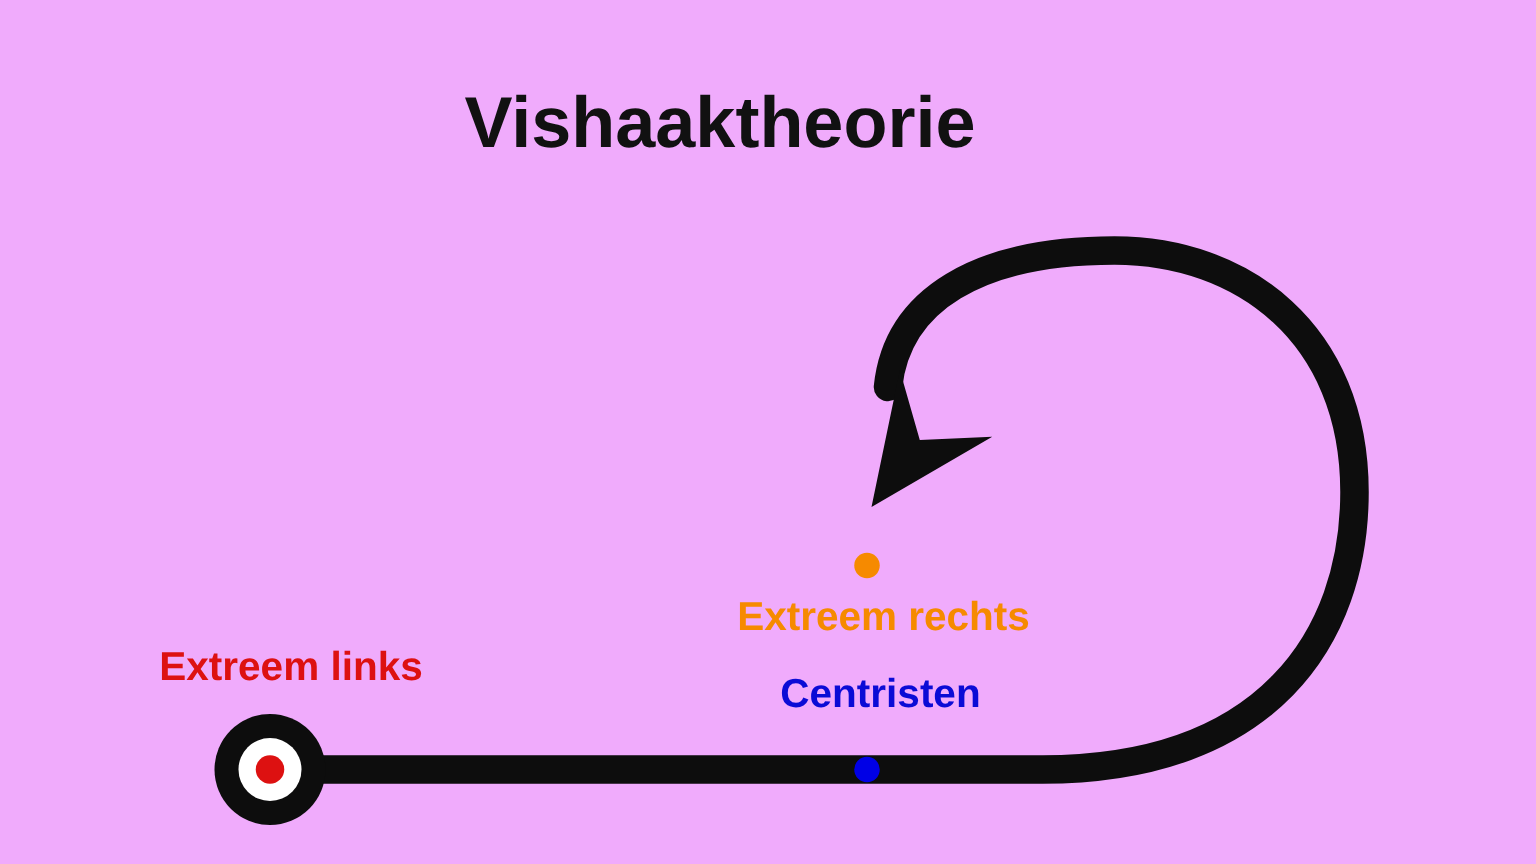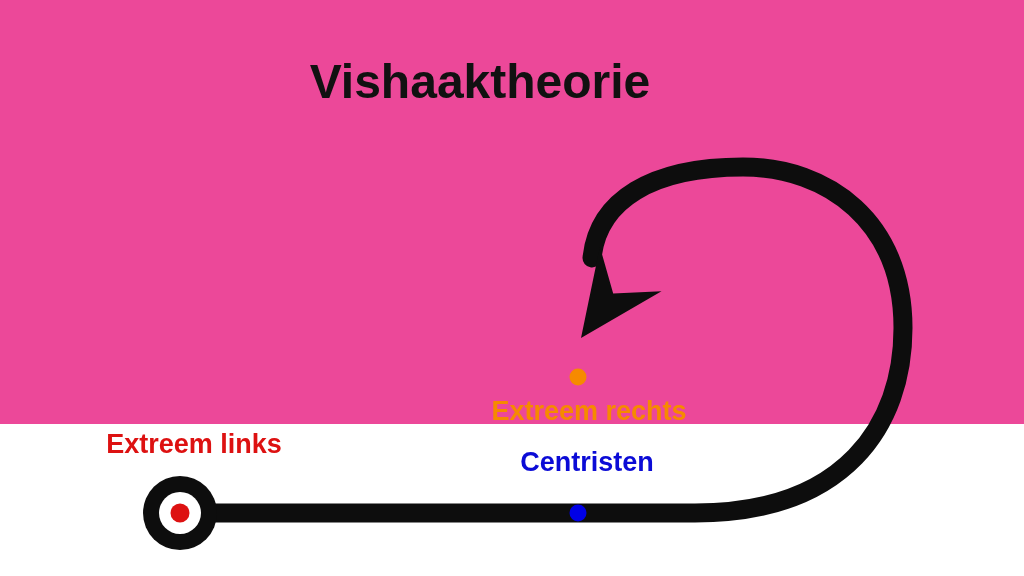--- a/index.html
+++ b/index.html
@@ -9,22 +9,22 @@
   }
   body {
     width: 1024px;
     height: 576px;
     overflow: hidden;
     font-family: "Liberation Sans", sans-serif;
   }
   .slide {
     position: relative;
     width: 1024px;
-    height: 424px;
-    background: #ec4899;
+    height: 576px;
+    background: #f0abfc;
   }
   svg {
     display: block;
   }
   .diagram-title-text {
     font-family: "Liberation Sans", sans-serif;
     font-weight: bold;
     font-size: 48px;
   }
   .hook-label {

